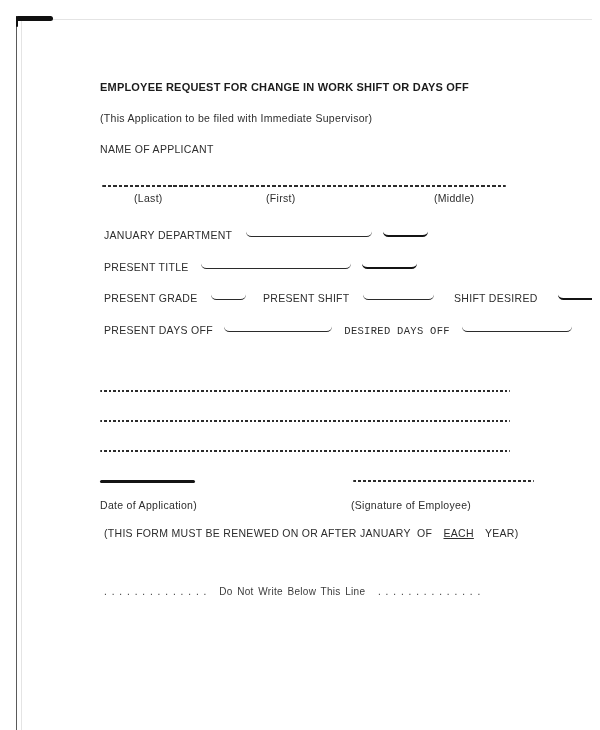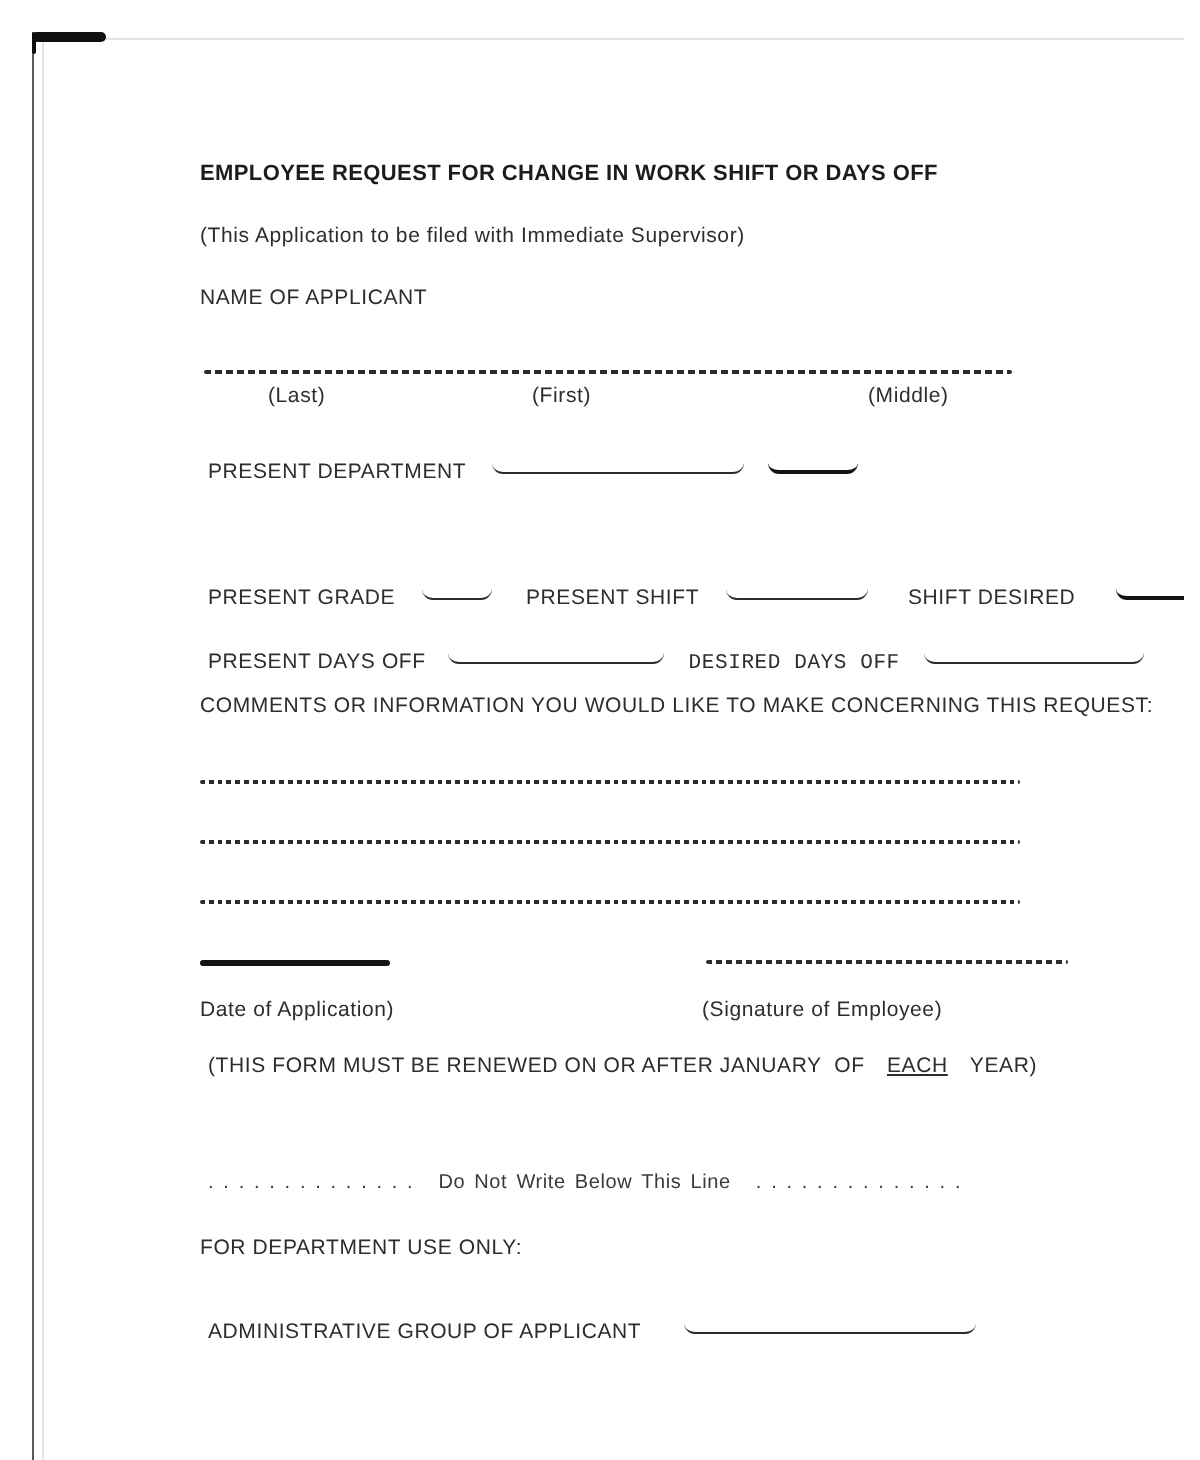--- a/index.html
+++ b/index.html
@@ -64,62 +64,61 @@
 
   <div class="row" style="left:84px; top:127px;">NAME OF APPLICANT</div>
 
   <div class="dashline" style="left:86px; top:169px; width:404px;"></div>
 
   <div class="row" style="left:118px; top:176px;">(Last)</div>
   <div class="row" style="left:250px; top:176px;">(First)</div>
   <div class="row" style="left:418px; top:176px;">(Middle)</div>
 
   <div class="row" style="left:84px; top:204px;">
-    <span>PRESENT DEPARTMENT</span>
+    <span>JANUARY DEPARTMENT</span>
     <span class="u" style="width:126px; margin-left:6px;"></span>
     <span class="u bold" style="width:45px;"></span>
   </div>
 
+  <div class="row" style="left:84px; top:236px;">
+    <span>PRESENT TITLE</span>
+    <span class="u" style="width:150px; margin-left:5px;"></span>
+    <span class="u bold" style="width:55px;"></span>
+  </div>
 
   <div class="row" style="left:84px; top:267px;">
     <span>PRESENT GRADE</span>
     <span class="u" style="width:35px; margin-left:6px;"></span>
     <span style="margin-left:10px;">PRESENT SHIFT</span>
     <span class="u" style="width:71px; margin-left:6px;"></span>
     <span style="margin-left:13px;">SHIFT DESIRED</span>
     <span class="u bold" style="width:62px; margin-left:13px;"></span>
   </div>
 
   <div class="row" style="left:84px; top:299px;">
     <span>PRESENT DAYS OFF</span>
     <span class="u" style="width:108px; margin-left:4px;"></span>
     <span style="margin-left:5px;font-family:Liberation Mono, monospace;">DESIRED DAYS OFF</span>
     <span class="u" style="width:110px; margin-left:5px;"></span>
   </div>
 
-  <div class="row" style="left:84px; top:331px;">COMMENTS OR INFORMATION YOU WOULD LIKE TO MAKE CONCERNING THIS REQUEST:</div>
 
   <div class="dotline" style="left:84px; top:374px; width:410px;"></div>
   <div class="dotline" style="left:84px; top:404px; width:410px;"></div>
   <div class="dotline" style="left:84px; top:434px; width:410px;"></div>
 
   <div class="sig-solid" style="left:84px; top:464px; width:95px;"></div>
   <div class="sig-dashed" style="left:337px; top:464px; width:181px;"></div>
 
   <div class="row" style="left:84px; top:483px;">Date of Application)</div>
   <div class="row" style="left:335px; top:483px;text-align:right;">(Signature of Employee)</div>
 
   <div class="row" style="left:84px; top:511px;">
     <span class="pre">(THIS FORM MUST BE RENEWED ON OR AFTER JANUARY  OF </span><span class="underline-word pre">EACH</span><span class="pre"> YEAR)</span>
   </div>
 
   <div class="row divider" style="left:84px; top:570px;">
     <span class="pre">. . . . . . . . . . . . . .</span><span class="pre"> Do Not Write Below This Line </span><span class="pre">. . . . . . . . . . . . . .</span>
   </div>
 
-  <div class="row" style="left:84px; top:602px;">FOR DEPARTMENT USE ONLY:</div>
 
-  <div class="row" style="left:84px; top:634px;">
-    <span>ADMINISTRATIVE GROUP OF APPLICANT</span>
-    <span class="u" style="width:146px; margin-left:14px;"></span>
-  </div>
 
 </div>
 
 </body></html>

